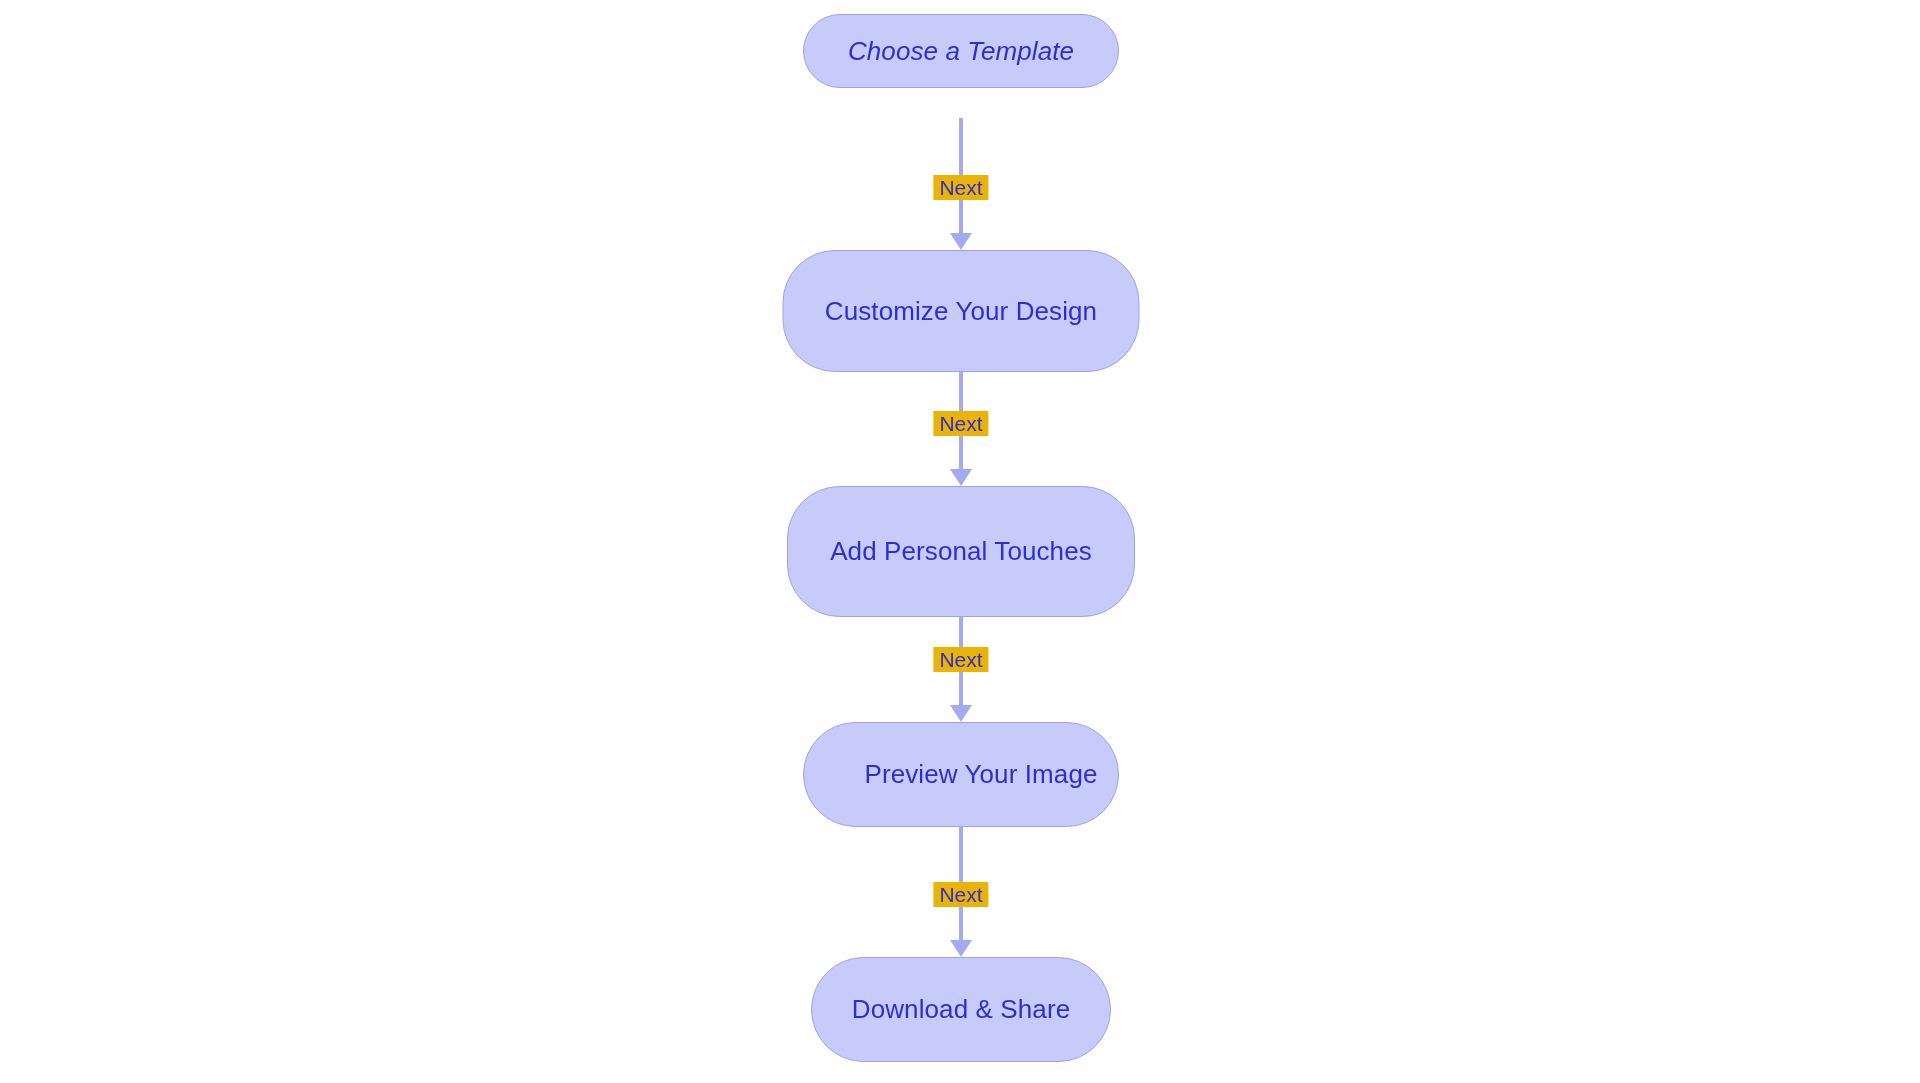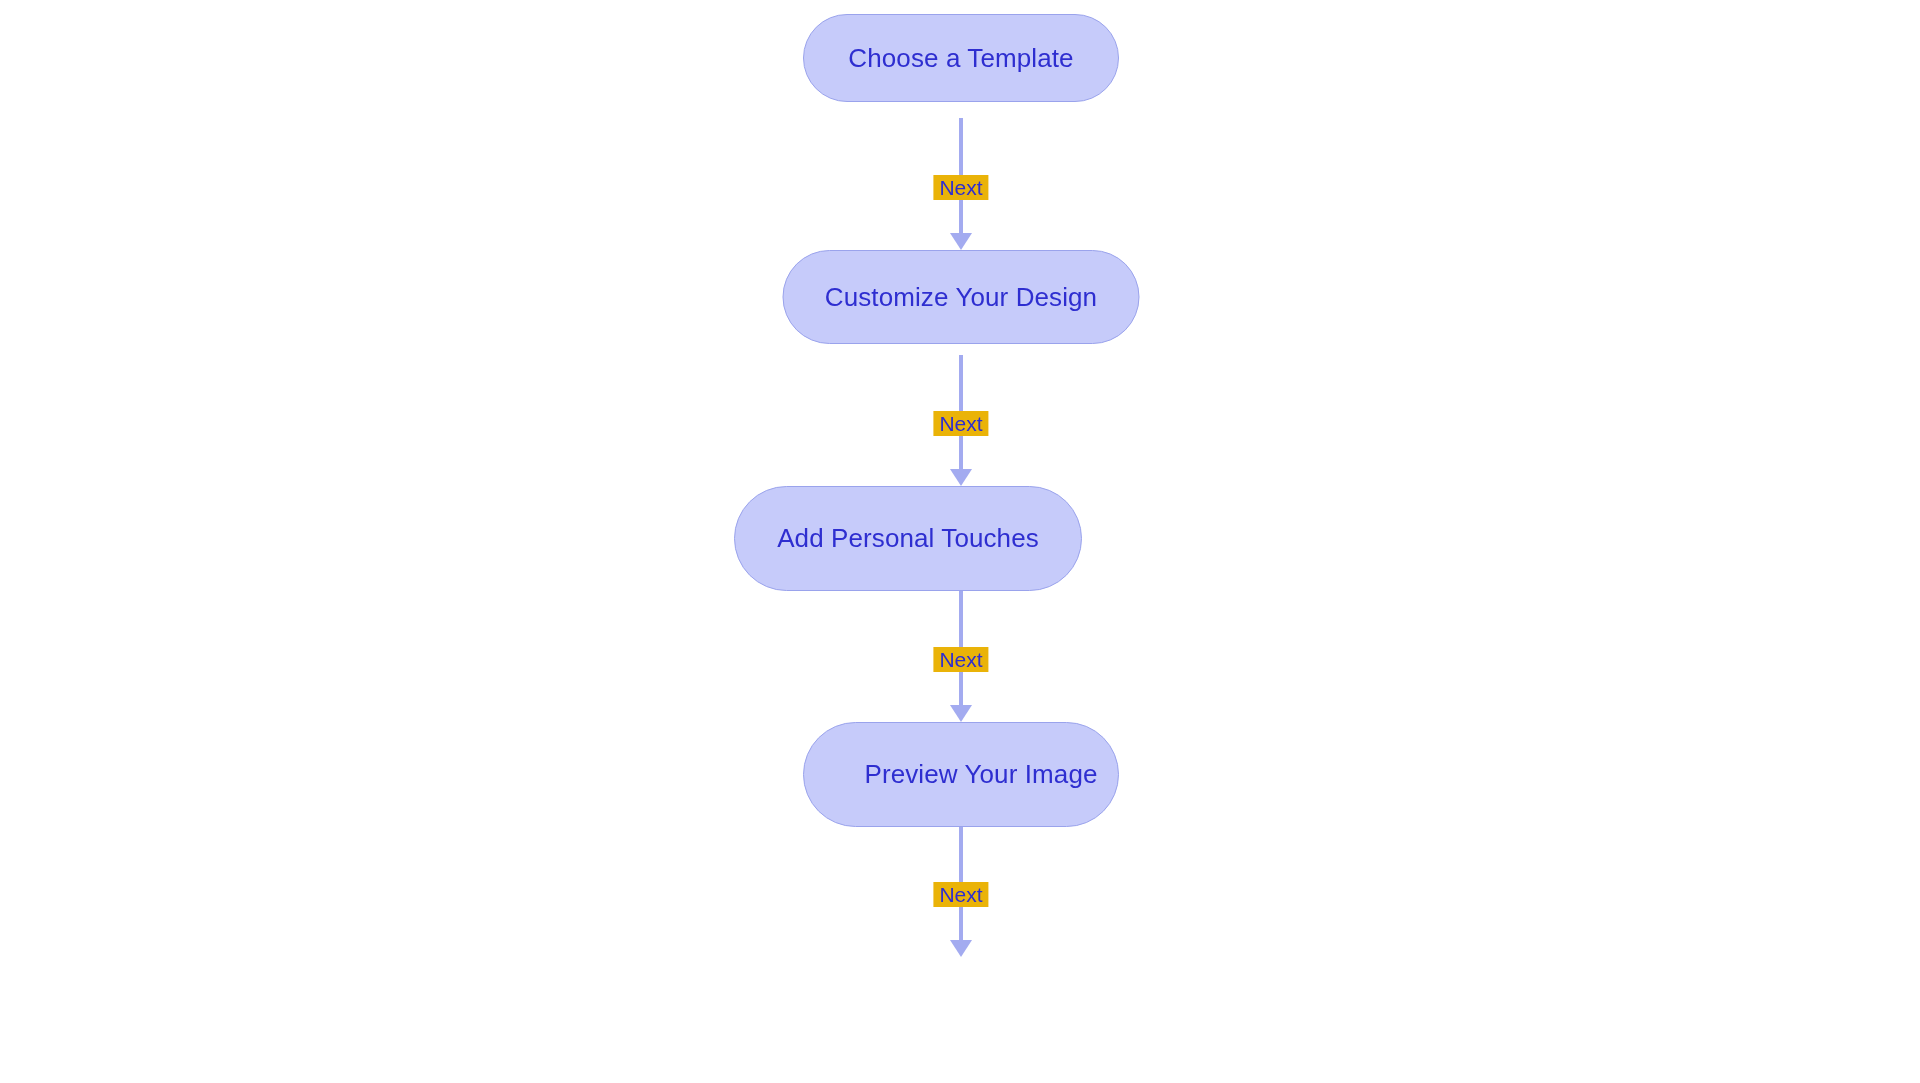--- a/index.html
+++ b/index.html
@@ -98,25 +98,28 @@
     <div class="edge" style="left: 961px; top: 591px; width: 40px; height: 131px;">
       <div class="edge-line" style="top: 0px; height: 114px; background: rgb(163, 171, 240);"></div>
       <div class="edge-arrowhead" style="top: 114px; border-top-color: rgb(163, 171, 240);"></div>
     </div>
     <div class="edge-label" style="left: 961px; top: 647px; color: rgb(46, 46, 208);">Next</div>
     <div class="edge" style="left: 961px; top: 827px; width: 40px; height: 130px;">
       <div class="edge-line" style="top: 0px; height: 113px; background: rgb(163, 171, 240);"></div>
       <div class="edge-arrowhead" style="top: 113px; border-top-color: rgb(163, 171, 240);"></div>
     </div>
     <div class="edge-label" style="left: 961px; top: 882px; color: rgb(46, 46, 208);">Next</div>
-    <div class="node" style="left: 961px; top: 13.5px; width: 316px; height: 88px; border-radius: 52.5px; background: rgb(198, 203, 250); border-color: rgb(154, 163, 236);">
+    <div class="node" style="left: 961px; top: 13.5px; width: 316px; height: 74px; border-radius: 52.5px; background: rgb(198, 203, 250); border-color: rgb(154, 163, 236); font-style: italic;">
       <span class="node-label" style="color: rgb(46, 46, 208);">Choose a Template</span>
     </div>
-    <div class="node" style="left: 961px; top: 249.5px; width: 357px; height: 94px; border-radius: 52.5px; background: rgb(198, 203, 250); border-color: rgb(154, 163, 236);">
+    <div class="node" style="left: 961px; top: 249.5px; width: 357px; height: 122px; border-radius: 52.5px; background: rgb(198, 203, 250); border-color: rgb(154, 163, 236);">
       <span class="node-label" style="color: rgb(46, 46, 208);">Customize Your Design</span>
     </div>
-    <div class="node" style="left: 908px; top: 485.5px; width: 348px; height: 105px; border-radius: 52.5px; background: rgb(198, 203, 250); border-color: rgb(154, 163, 236);">
+    <div class="node" style="left: 961px; top: 485.5px; width: 348px; height: 131px; border-radius: 52.5px; background: rgb(198, 203, 250); border-color: rgb(154, 163, 236);">
       <span class="node-label" style="color: rgb(46, 46, 208);">Add Personal Touches</span>
     </div>
     <div class="node" style="left: 961px; top: 721.5px; width: 316px; height: 105px; border-radius: 52.5px; background: rgb(198, 203, 250); border-color: rgb(154, 163, 236);">
       <span class="node-label" style="color: rgb(46, 46, 208); margin-left: 40px;">Preview Your Image</span>
     </div>
+    <div class="node" style="left: 961px; top: 956.5px; width: 300px; height: 105px; border-radius: 52.5px; background: rgb(198, 203, 250); border-color: rgb(154, 163, 236);">
+      <span class="node-label" style="color: rgb(46, 46, 208);">Download &amp; Share</span>
+    </div>
   </div>
 
 </body></html>

